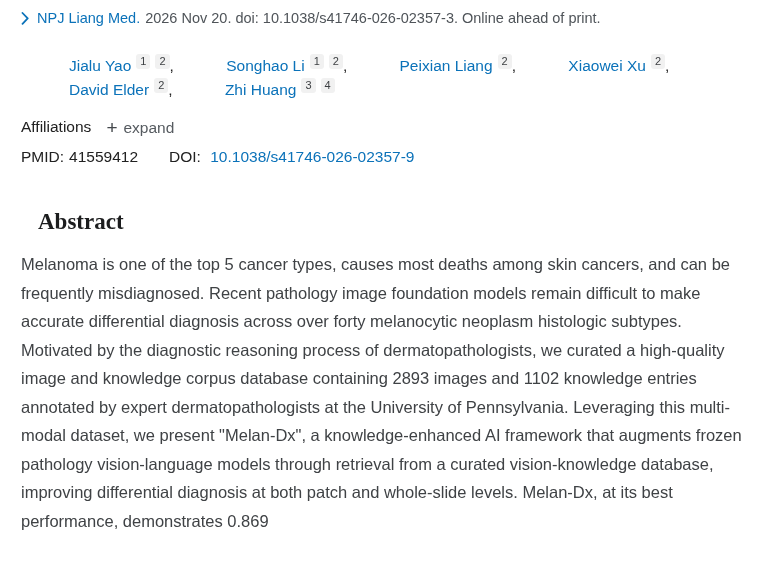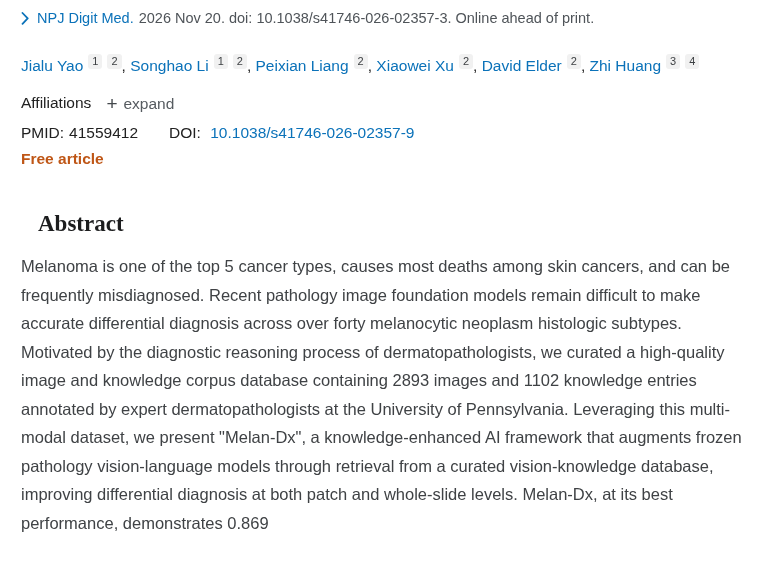--- a/index.html
+++ b/index.html
@@ -24,21 +24,21 @@
   
   .article-title {
     font-family: "Liberation Serif", "DejaVu Serif", serif;
     font-size: 26px; line-height: 32px; font-weight: 700;
     letter-spacing: -0.2px; color: #1c1d1e;
     margin: 19px 0 0; max-width: 714px;
   }
 
   
   .authors-row { margin-top: 26px; font-size: 15.5px; line-height: 24px; color: #212121; max-width: 724px; }
-  .author-link { color: #0b72b9; text-decoration: none; cursor: pointer; }
+  .author-link { color: #0b72b9; text-decoration: none; cursor: pointer; margin-left: 48px; }
   .aff-sup {
     display: inline-block; font-size: 11px; line-height: 15px;
     background: #f1f1f1; border-radius: 3px; padding: 0 4px;
     color: #3c3f42; position: relative; top: -6px; margin-left: 5px;
   }
   .author-sep { color: #212121; }
 
   
   .affiliations-row { margin-top: 16px; font-size: 15.5px; display: flex; align-items: flex-start; }
   .affiliations-label { color: #212121; }
@@ -73,21 +73,21 @@
 <body>
 
 <div class="page">
 
   <div class="citation-row">
     <span class="chevron-wrap">
       <svg width="9" height="13" viewBox="0 0 9 13" aria-hidden="true">
         <path d="M1.5 1l5.2 5.4L1.5 11.8" stroke="#0b72b9" stroke-width="1.8" fill="none" stroke-linecap="round" stroke-linejoin="round"></path>
       </svg>
     </span>
-    <a class="journal-link" href="#">NPJ Digit Med.</a>
+    <a class="journal-link" href="#">NPJ Liang Med.</a>
     <span class="citation-rest">2026 Nov 20. doi: 10.1038/s41746-026-02357-3. Online ahead of print.</span>
   </div>
 
 
   <div class="authors-row"><a class="author-link" href="#">Jialu Yao</a><span class="aff-sup">1</span><span class="aff-sup">2</span><span class="author-sep">, </span><a class="author-link" href="#">Songhao Li</a><span class="aff-sup">1</span><span class="aff-sup">2</span><span class="author-sep">, </span><a class="author-link" href="#">Peixian Liang</a><span class="aff-sup">2</span><span class="author-sep">, </span><a class="author-link" href="#">Xiaowei Xu</a><span class="aff-sup">2</span><span class="author-sep">, </span><a class="author-link" href="#">David Elder</a><span class="aff-sup">2</span><span class="author-sep">, </span><a class="author-link" href="#">Zhi Huang</a><span class="aff-sup">3</span><span class="aff-sup">4</span></div>
 
   <div class="affiliations-row">
     <span class="affiliations-label">Affiliations</span>
     <button class="expand-button">
       <span class="plus-icon">+</span>
@@ -97,19 +97,18 @@
 
   <div class="ids-row">
     <span class="id-label">PMID:</span>
     <span class="id-value">41559412</span>
     <span class="doi-group">
       <span class="id-label">DOI:</span>
       <a class="doi-link" href="#">10.1038/s41746-026-02357-9</a>
     </span>
   </div>
 
-  <div class="free-article">Free article</div>
 
   <h2 class="abstract-heading">Abstract</h2>
 
   <p class="abstract-text">Melanoma is one of the top 5 cancer types, causes most deaths among skin cancers, and can be frequently misdiagnosed. Recent pathology image foundation models remain difficult to make accurate differential diagnosis across over forty melanocytic neoplasm histologic subtypes. Motivated by the diagnostic reasoning process of dermatopathologists, we curated a high-quality image and knowledge corpus database containing 2893 images and 1102 knowledge entries annotated by expert dermatopathologists at the University of Pennsylvania. Leveraging this multi-modal dataset, we present "Melan-Dx", a knowledge-enhanced AI framework that augments frozen pathology vision-language models through retrieval from a curated vision-knowledge database, improving differential diagnosis at both patch and whole-slide levels. Melan-Dx, at its best performance, demonstrates 0.869</p>
 
 </div>
 
 </body></html>

